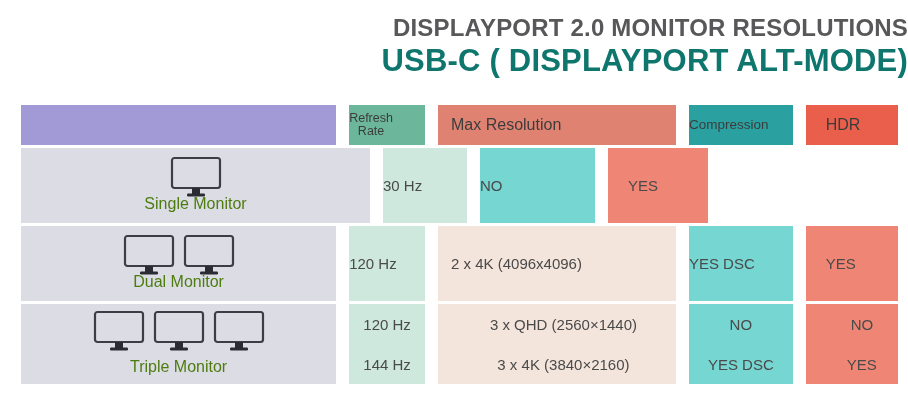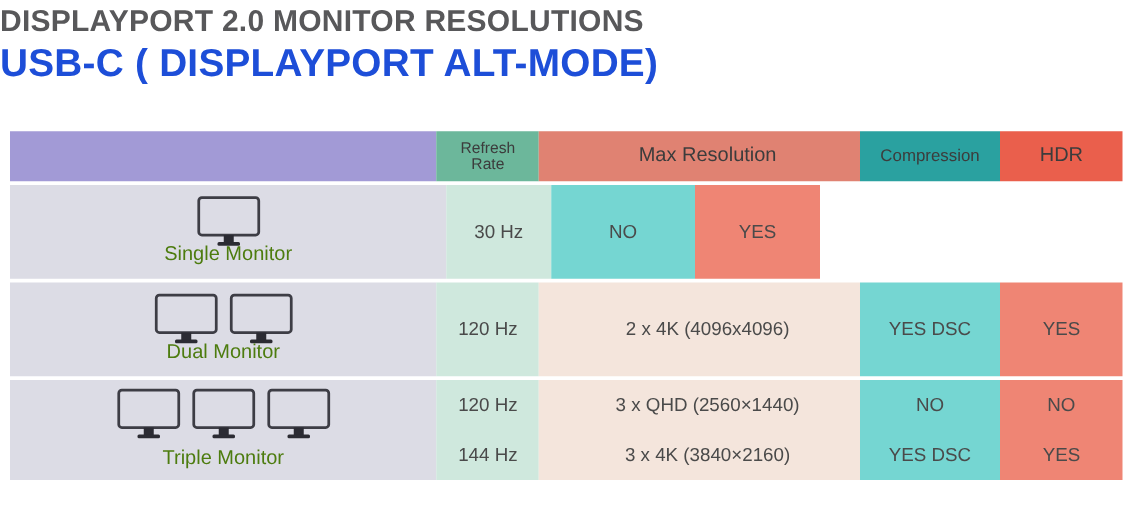--- a/index.html
+++ b/index.html
@@ -10,35 +10,35 @@
     width: 908px;
     height: 420px;
     background: #ffffff;
     font-family: "Liberation Sans", sans-serif;
     overflow: hidden;
   }
 
   
   #title-block {
     width: 908px;
-    padding-top: 4px;
-    text-align: left;
+    padding-top: 14px;
+    text-align: right;
   }
   #title-line-1 {
     font-size: 24px;
     font-weight: bold;
     color: #58585a;
     letter-spacing: 0.2px;
     line-height: 28px;
     white-space: nowrap;
   }
   #title-line-2 {
     font-size: 31px;
     font-weight: bold;
-    color: #1d4ed8;
+    color: #0f766e;
     letter-spacing: 0.2px;
     line-height: 36px;
     margin-top: 1px;
     white-space: nowrap;
   }
 
   
   #res-table {
     position: absolute;
     left: 8px;
@@ -46,31 +46,32 @@
     width: 890px;
   }
   .trow {
     display: flex;
     width: 890px;
     margin-bottom: 3px;
   }
   .cell {
     display: flex;
     align-items: center;
-    justify-content: center;
+    justify-content: flex-start;
     box-sizing: border-box;
     overflow: hidden;
+    margin-left: 13px;
   }
 
   
   .c-label { width: 349px; }
   .c-rate  { width: 84px; }
   .c-res   { width: 262px; padding-left: 13px; }
   .c-comp  { width: 115px; }
-  .c-hdr   { width: 100px; }
+  .c-hdr   { width: 100px; padding-left: 20px; }
 
   
   #header-row .cell {
     height: 40px;
     font-size: 15px;
     color: #3c3c3c;
     text-align: center;
     line-height: 1.05;
   }
   #header-row .c-label { background: #a29ad6; }

